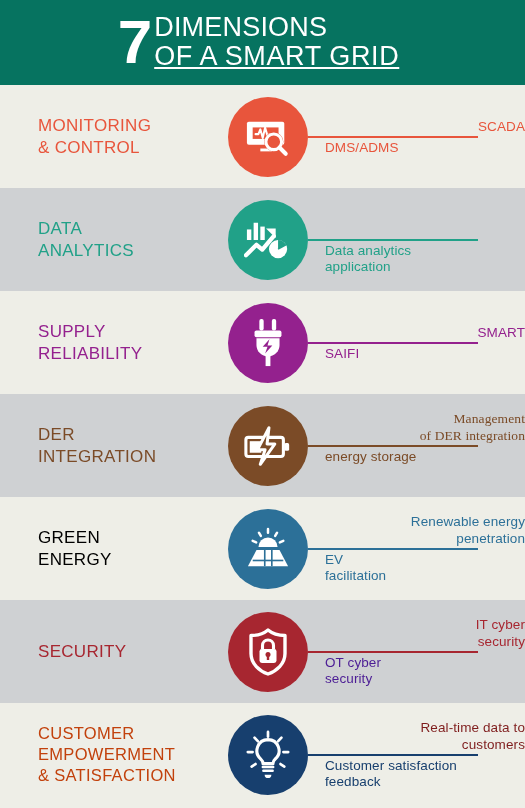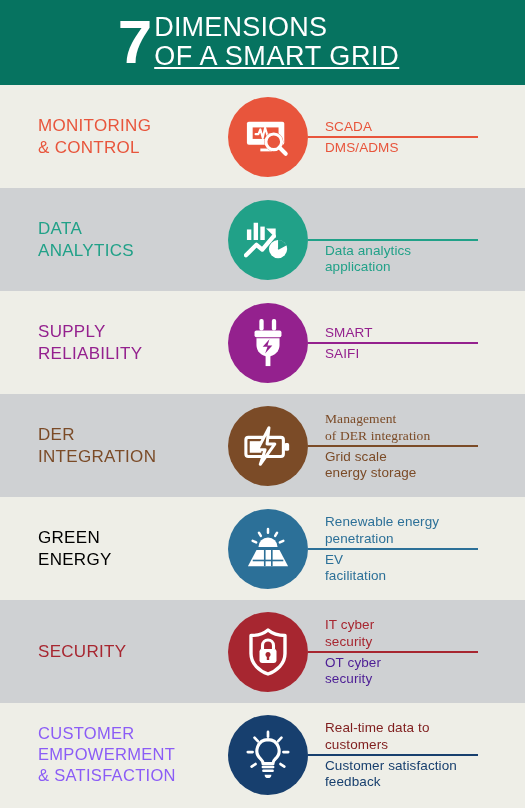--- a/index.html
+++ b/index.html
@@ -112,21 +112,21 @@
   }
   .item {
     position: absolute;
     left: 17px;
     width: 200px;
     font-size: 13.5px;
     line-height: 1.22;
     letter-spacing: 0.1px;
   }
   .item span { display: block; white-space: nowrap; }
-  .item-top    { bottom: 53px; }
+  .item-top    { bottom: 53px; text-align: right; }
   .item-bottom { top: 55px; }
 
   
   .row-label.three-line { font-size: 16.5px; line-height: 1.26; }
 </style>
 </head>
 <body>
 
 <div id="infographic">
 
@@ -230,21 +230,20 @@
         <path d="M27 1l-12 23h8l-5 15 15-21h-8z" fill="#7B4B27" stroke="#fff" stroke-width="3.1" stroke-linejoin="round"></path>
       </svg>
         </div>
         <div class="row-items">
           <div class="connector" style="background: rgb(123, 75, 39);"></div>
           <div class="item item-top" style="color: rgb(123, 75, 39); font-family: Liberation Serif, serif;">
             <span>Management</span>
             <span>of DER integration</span>
           </div>
           <div class="item item-bottom" style="color: rgb(123, 75, 39);">
-            <span>Grid scale</span>
             <span>energy storage</span>
           </div>
         </div>
       </div>
       <div class="row cream">
         <div class="row-label" style="color: #000000;">
           <span>GREEN</span>
           <span>ENERGY</span>
         </div>
         <div class="icon-circle" style="background: rgb(44, 112, 152);">
@@ -296,21 +295,21 @@
             <span>IT cyber</span>
             <span>security</span>
           </div>
           <div class="item item-bottom" style="color: #4c1d95;">
             <span>OT cyber</span>
             <span>security</span>
           </div>
         </div>
       </div>
       <div class="row cream">
-        <div class="row-label three-line" style="color: #8b5cf6;">
+        <div class="row-label three-line" style="color: #c2410c;">
           <span>CUSTOMER</span>
           <span>EMPOWERMENT</span>
           <span>&amp; SATISFACTION</span>
         </div>
         <div class="icon-circle" style="background: rgb(23, 63, 110);">
           <svg width="48" height="50" viewBox="0 0 48 52">
         <g stroke="#fff" stroke-width="2.8" stroke-linecap="round">
           <path d="M24 2v5"></path>
               <path d="M10 8l3.4 3.6"></path>
               <path d="M38 8l-3.4 3.6"></path>

